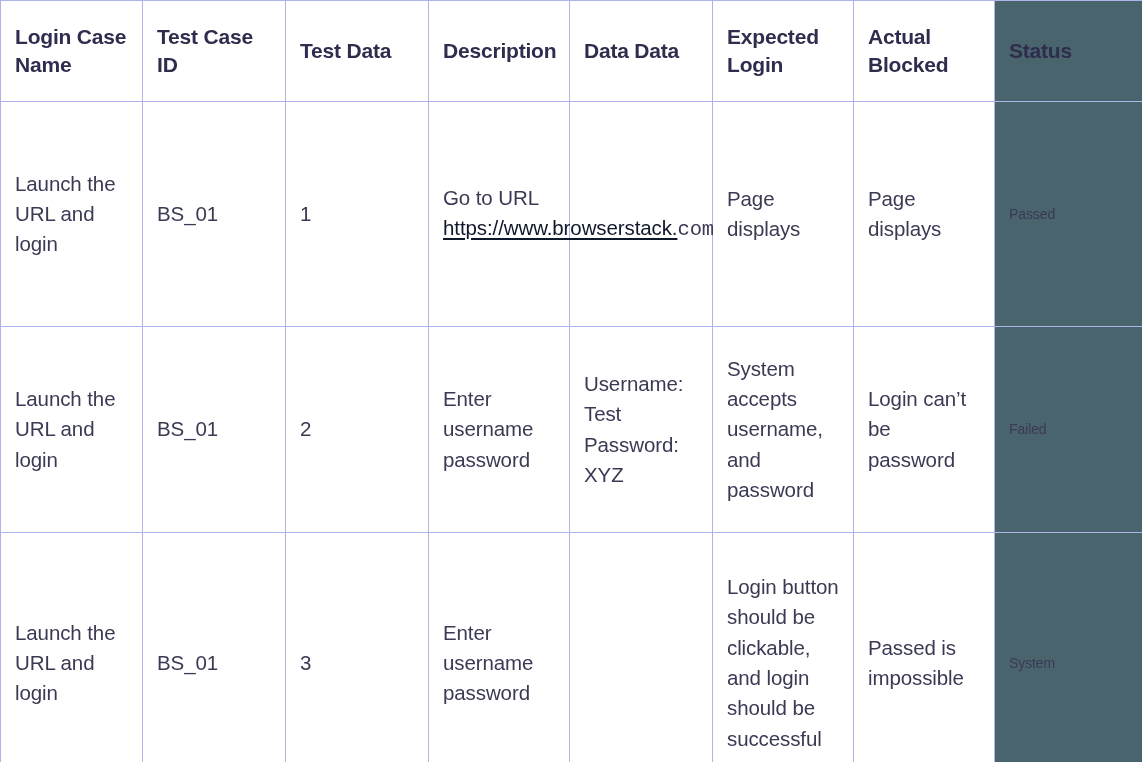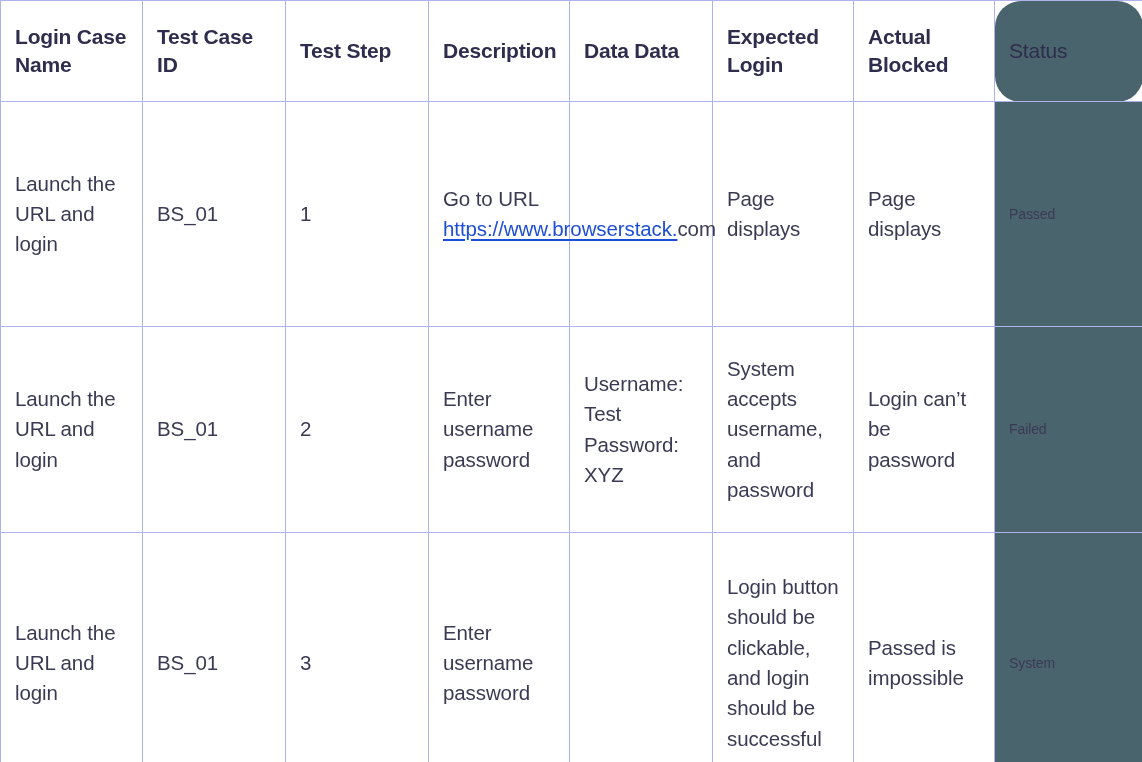--- a/index.html
+++ b/index.html
@@ -57,45 +57,45 @@
     letter-spacing: -0.1px;
     color: #3a3a54;
   }
 
   
   .status-cell {
     background: #4a646e !important;
     color: #2e2d4d;
   }
   th.status-cell {
-    font-weight: 400;
-    border-radius: 26px;
+    font-weight: 700;
   }
   td.status-cell {
     font-weight: 400;
     font-size: 14px;
   }
 
   
   tr.row-1 td { height: 212px; }
   tr.row-2 td { height: 193px; }
   tr.row-3 td { height: 248px; }
 
   .cell-text {
     display: block;
     white-space: pre-wrap;
   }
 
   .desc-link {
-    color: #1d4ed8;
+    color: #0f172a;
     text-decoration: underline;
     text-underline-offset: 3px;
   }
   .desc-plain {
     text-decoration: none;
+    font-family: Liberation Mono, monospace;
   }
 </style>
 </head>
 <body>
 
 <table class="test-case-table">
   <colgroup>
     <col class="c-name">
       <col class="c-id">
       <col class="c-step">
@@ -107,21 +107,21 @@
   </colgroup>
   <thead>
     <tr>
       <th>
           <span class="cell-text">Login Case Name</span>
         </th>
       <th>
           <span class="cell-text">Test Case ID</span>
         </th>
       <th>
-          <span class="cell-text">Test Step</span>
+          <span class="cell-text">Test Data</span>
         </th>
       <th>
           <span class="cell-text">Description</span>
         </th>
       <th>
           <span class="cell-text">Data Data</span>
         </th>
       <th>
           <span class="cell-text">Expected Login</span>
         </th>

